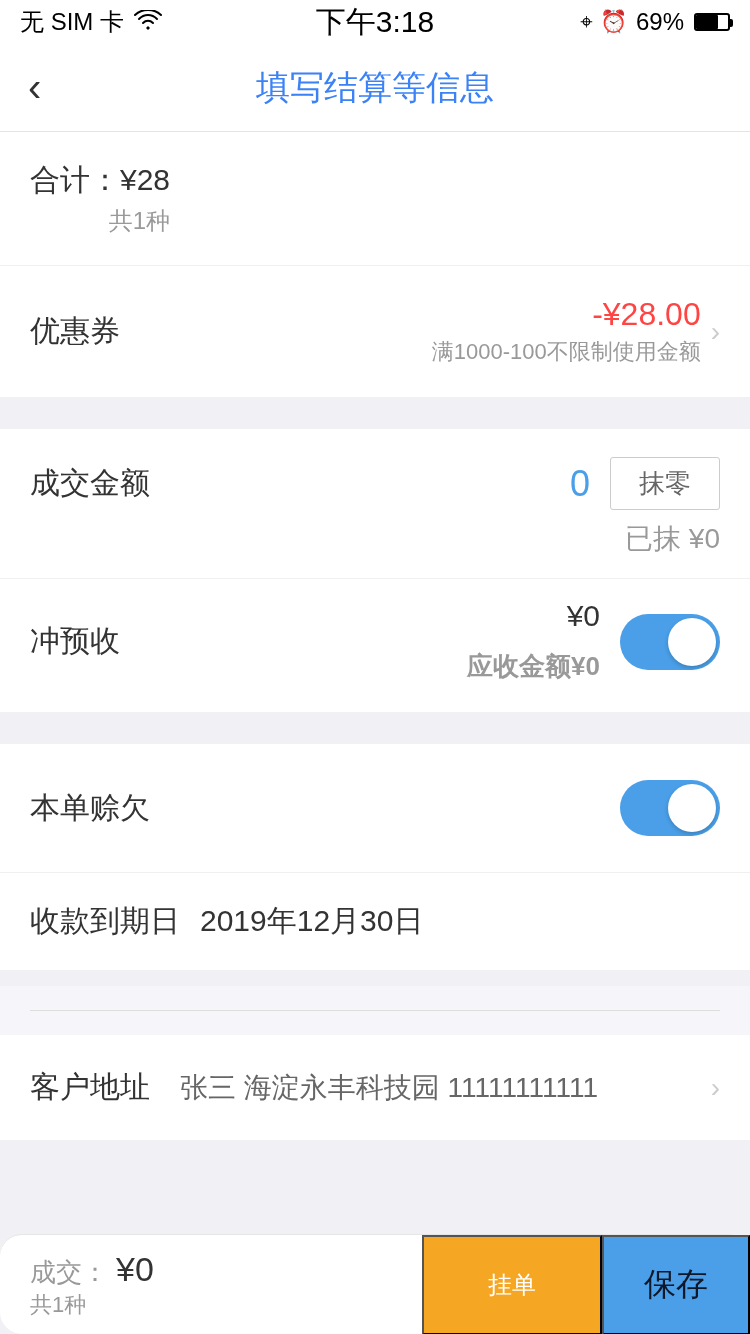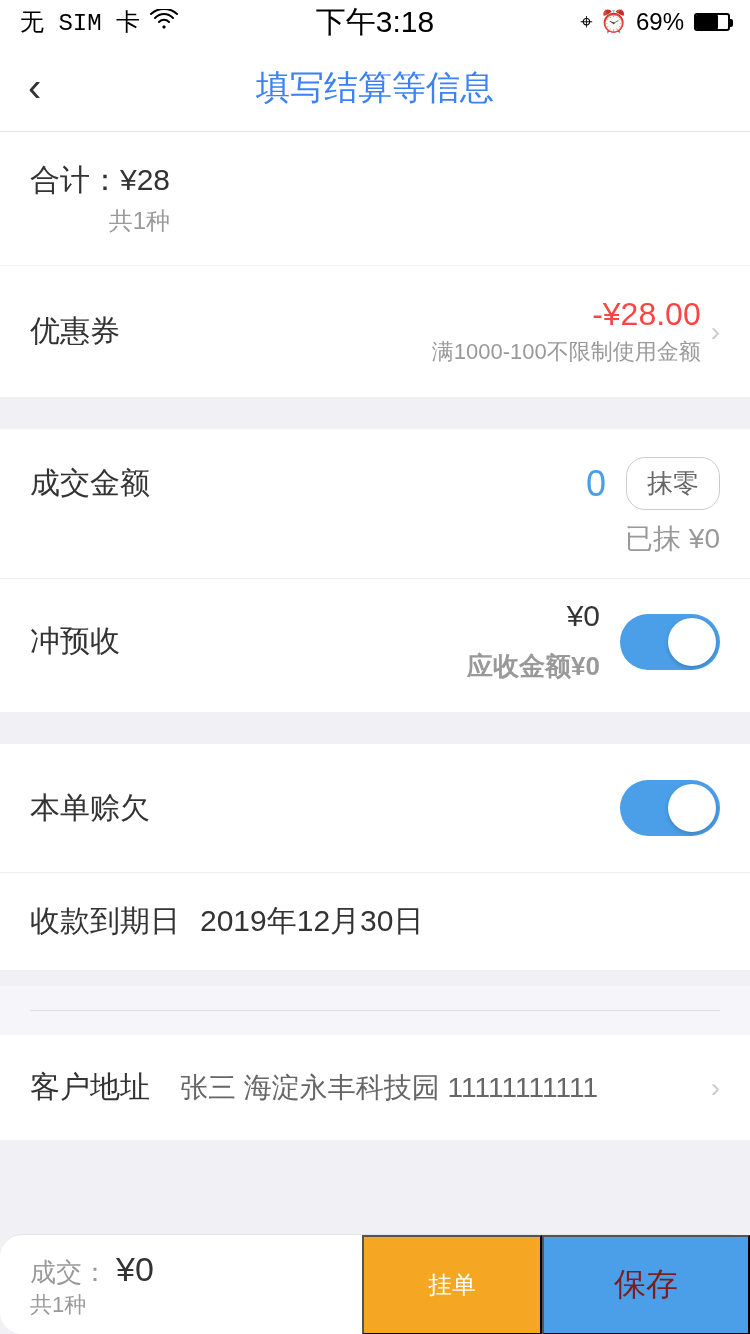--- a/index.html
+++ b/index.html
@@ -24,21 +24,20 @@
       justify-content: space-between;
       padding: 0 20px;
       font-size: 24px;
       color: #000;
     }
     .status-left {
       display: flex;
       align-items: center;
       gap: 10px;
       font-size: 24px;
-      font-family: Liberation Mono, monospace;
     }
     .status-center {
       font-size: 30px;
       font-weight: 500;
       position: absolute;
       left: 50%;
       transform: translateX(-50%);
     }
     .status-right {
       display: flex;
@@ -179,22 +178,22 @@
       align-items: center;
       gap: 20px;
     }
     .amount-value {
       font-size: 36px;
       color: #4a9fe8;
       font-weight: 500;
     }
     .round-btn {
       border: 1px solid #ccc;
-      border-radius: 19px;
-      padding: 8px 20px;
+      border-radius: 3px;
+      padding: 8px 28px;
       font-size: 26px;
       color: #666;
       background: #fff;
     }
     .amount-already {
       font-size: 28px;
       color: #999;
       text-align: right;
       padding: 0 30px 20px;
       background: #fff;
@@ -358,28 +357,28 @@
       background: #f5a623;
       display: flex;
       align-items: center;
       justify-content: center;
       font-size: 24px;
       color: #fff;
       font-weight: 500;
       cursor: pointer;
     }
     .btn-save {
-      width: 208px;
+      width: 148px;
       height: 100px;
       background: #4a9fe8;
       display: flex;
       align-items: center;
       justify-content: center;
       font-size: 32px;
-      color: #7f1d1d;
+      color: #0f172a;
       font-weight: 500;
       cursor: pointer;
     }
 
     
     .bottom-spacer {
       height: 100px;
     }
   </style>
 </head>

